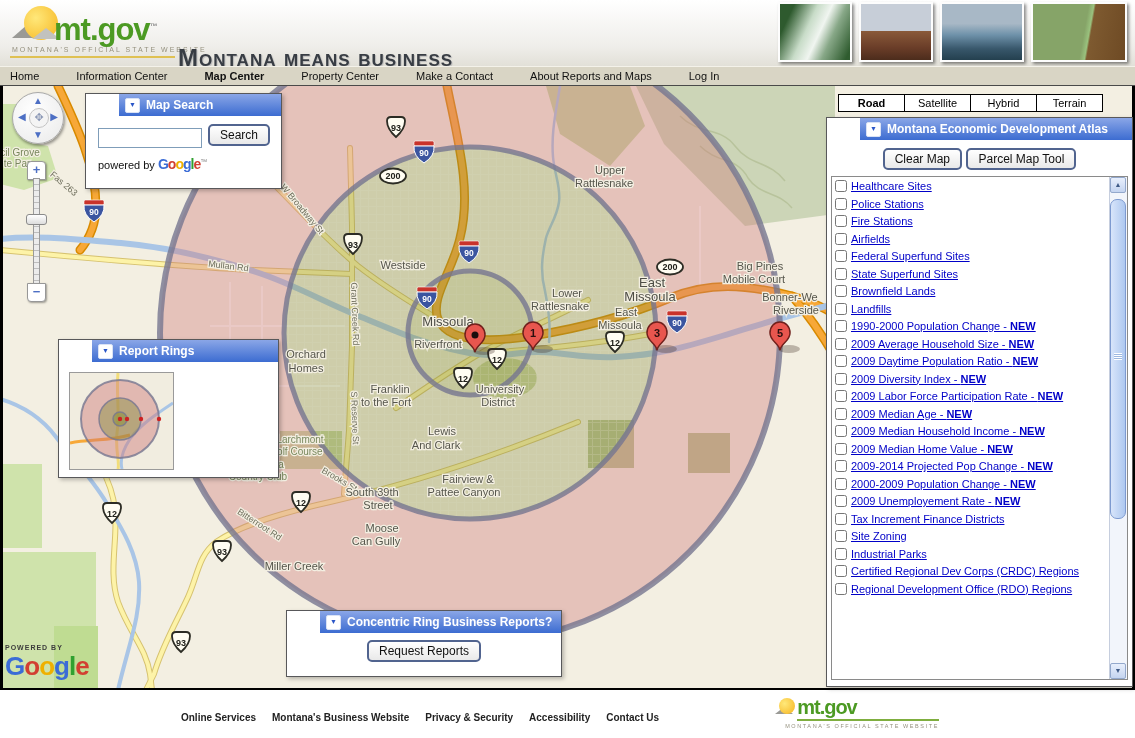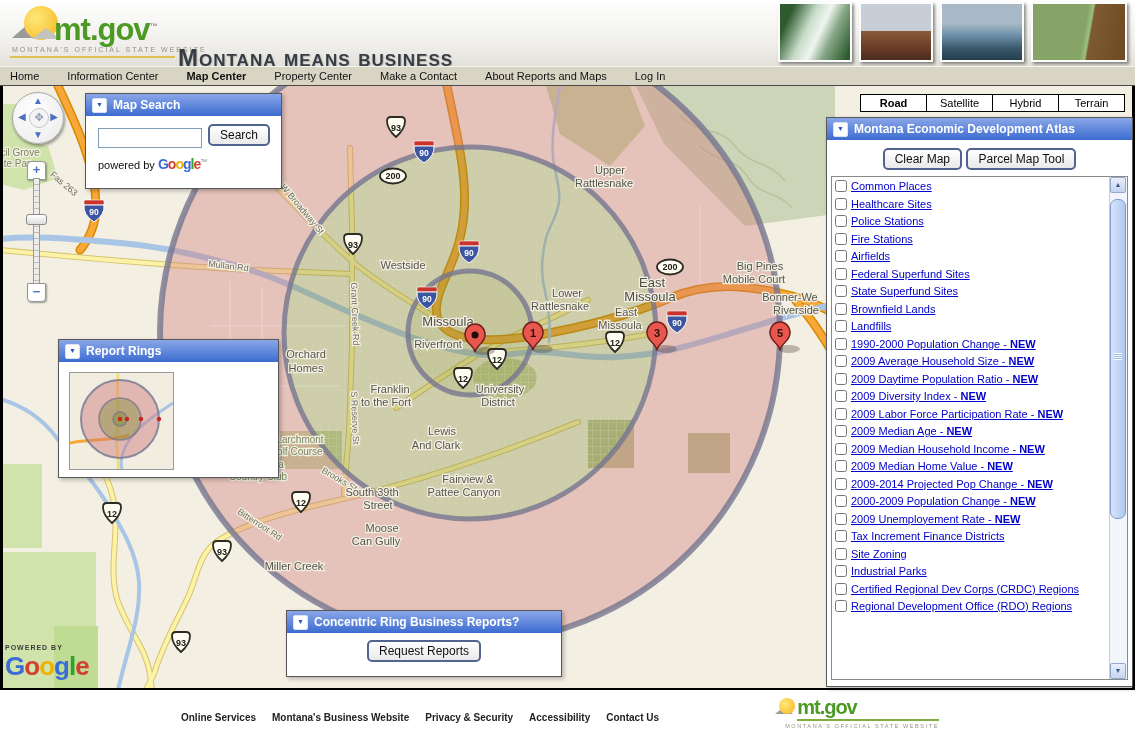--- a/index.html
+++ b/index.html
@@ -28,21 +28,21 @@
   #title-block .gold{width:265px;height:2px;background:#e5c84f;margin:4px 0 0 10px;}
   #photos{position:absolute;right:8px;top:2px;height:62px;display:flex;align-items:flex-start;}
   .photo{height:56px;border:2px solid #fdfdfd;box-shadow:2px 2px 3px rgba(0,0,0,.45);margin-left:7px;}
   .photo-waterfall{width:70px;background:linear-gradient(115deg,#2e5a2e 15%,#c8dcc8 40%,#f0f5f0 55%,#88a888 70%,#2f5c2f 95%);}
   .photo-clock-tower{width:70px;background:linear-gradient(#c7ced8 48%,#8a5a3a 48%,#6a3d28 78%,#4c2c1c);}
   .photo-lake{width:80px;background:linear-gradient(#a8b8c6 35%,#6f92aa 55%,#38576b 80%,#24404f);}
   .photo-elk{width:92px;background:linear-gradient(100deg,#86a468 55%,#9ac27e 60%,#7e5a30 62%,#6e4a24 100%);}
   
   #nav{position:absolute;left:0;top:66px;width:1135px;height:20px;background:#d9d5c5;
     border-top:1px solid #f4f2ea;border-bottom:1px solid #4a4a4a;box-sizing:border-box;
-    display:flex;align-items:center;padding-left:10px;gap:28px;}
+    display:flex;align-items:center;padding-left:10px;gap:37px;}
   .nav-item{font-size:11px;color:#111;cursor:pointer;white-space:nowrap;}
   .nav-item.active{font-weight:bold;}
   
   #map{position:absolute;left:0;top:86px;width:1135px;height:604px;background:#f3efe2;overflow:hidden;}
   #map-svg{position:absolute;left:0;top:0;}
   .frame{position:absolute;background:#000;z-index:4;}
   text.lbl{fill:#55554b;font-size:11px;font-family:"Liberation Sans",sans-serif;
     paint-order:stroke;stroke:#f3efe2;stroke-width:2.5px;text-anchor:middle;}
   text.big{fill:#4d4d45;font-size:13px;}
   text.area{fill:#78875c;font-size:10px;}
@@ -71,40 +71,40 @@
   #zoom-thumb{position:absolute;left:26px;top:128px;width:19px;height:9px;background:linear-gradient(#fff,#ddd);
     border:1px solid #8a8a8a;border-radius:3px;z-index:7;cursor:pointer;}
   
   #powered{position:absolute;left:5px;top:558px;z-index:6;}
   #powered .tiny{font-size:7px;font-weight:bold;color:#3c3c3c;letter-spacing:1px;}
   .glogo{font-weight:bold;letter-spacing:-1px;}
   
   .panel{position:absolute;background:#fff;border:1px solid #58585a;z-index:8;
     box-shadow:2px 2px 4px rgba(0,0,0,.25);}
   .panel-hd{height:22px;background:linear-gradient(#8aa6e7,#3c6cd1);display:flex;align-items:center;
-    padding:0 6px;color:#fff;font-size:12px;font-weight:bold;gap:6px;}
+    padding:0 6px;color:#fff;font-size:12px;font-weight:bold;gap:6px;margin-left:33px;}
   .collapse-btn{width:13px;height:13px;background:#fff;border:1px solid #d9e2f5;border-radius:2px;
     color:#2a56c8;font-size:7px;line-height:12px;text-align:center;cursor:pointer;flex:0 0 auto;}
   .gbtn{background:linear-gradient(#ffffff,#e9e9e9);border:2px solid #51648f;border-radius:5px;
     font-size:12px;color:#111;padding:2px 10px;cursor:pointer;font-family:"Liberation Sans",sans-serif;}
   #map-search{left:85px;top:93px;width:195px;height:94px;}
   #map-search .body{position:relative;height:70px;}
   #search-input{position:absolute;left:12px;top:12px;width:98px;height:16px;border:1px solid #7f9db9;font-size:11px;}
   #search-btn{position:absolute;left:122px;top:8px;}
   #search-powered{position:absolute;left:12px;top:40px;font-size:11px;color:#111;}
   #search-powered .glogo{font-size:14px;}
   .g1{color:#3b6cd6;} .g2{color:#d23f31;} .g3{color:#efb000;} .g4{color:#30a030;}
   .gtm{font-size:7px;color:#888;vertical-align:super;}
   #report-rings{left:58px;top:339px;width:219px;height:137px;}
   #report-rings .body{padding:10px;}
   #minimap{border:1px solid #9a9a9a;display:block;}
   #concentric{left:286px;top:610px;width:274px;height:65px;}
   #concentric .body{text-align:center;padding-top:7px;}
   
-  #type-bar{position:absolute;left:861px;top:94px;z-index:9;display:flex;align-items:flex-end;}
+  #type-bar{position:absolute;left:839px;top:94px;z-index:9;display:flex;align-items:flex-end;}
   .type-btn{width:65px;height:16px;background:#fff;border:1px solid #000;margin-left:-1px;
     font-size:11px;text-align:center;line-height:16px;cursor:pointer;color:#000;}
   .type-btn.sel{font-weight:bold;}
   
   #atlas{left:826px;top:117px;width:305px;height:568px;}
   #atlas .body{position:relative;height:543px;}
   #atlas-buttons{text-align:center;padding:8px 0 4px 0;}
   #atlas-list{position:absolute;left:4px;right:4px;top:36px;bottom:3px;border:1px solid #8a8a8a;
     overflow:hidden;padding:3px 20px 0 3px;}
   .atlas-row{display:block;font-size:11px;line-height:12.5px;margin:0 0 5px 0;color:#0000c8;}
@@ -480,21 +480,20 @@
     <div class="collapse-btn">▼</div>
     <span>Montana Economic Development Atlas</span>
   </div>
   <div class="body">
     <div id="atlas-buttons">
       <button class="gbtn">Clear Map</button>
       <button class="gbtn">Parcel Map Tool</button>
     </div>
     <div id="atlas-list">
       <div id="atlas-rows">
-          <label class="atlas-row"><input type="checkbox" style=""><span class="atlas-link">Common Places</span></label>
           <label class="atlas-row"><input type="checkbox" style=""><span class="atlas-link">Healthcare Sites</span></label>
           <label class="atlas-row"><input type="checkbox" style=""><span class="atlas-link">Police Stations</span></label>
           <label class="atlas-row"><input type="checkbox" style=""><span class="atlas-link">Fire Stations</span></label>
           <label class="atlas-row"><input type="checkbox" style=""><span class="atlas-link">Airfields</span></label>
           <label class="atlas-row"><input type="checkbox" style=""><span class="atlas-link">Federal Superfund Sites</span></label>
           <label class="atlas-row"><input type="checkbox" style=""><span class="atlas-link">State Superfund Sites</span></label>
           <label class="atlas-row"><input type="checkbox" style=""><span class="atlas-link">Brownfield Lands</span></label>
           <label class="atlas-row"><input type="checkbox" style=""><span class="atlas-link">Landfills</span></label>
           <label class="atlas-row"><input type="checkbox" style=""><span class="atlas-link">1990-2000 Population Change - <b>NEW</b></span></label>
           <label class="atlas-row"><input type="checkbox" style=""><span class="atlas-link">2009 Average Household Size - <b>NEW</b></span></label>

